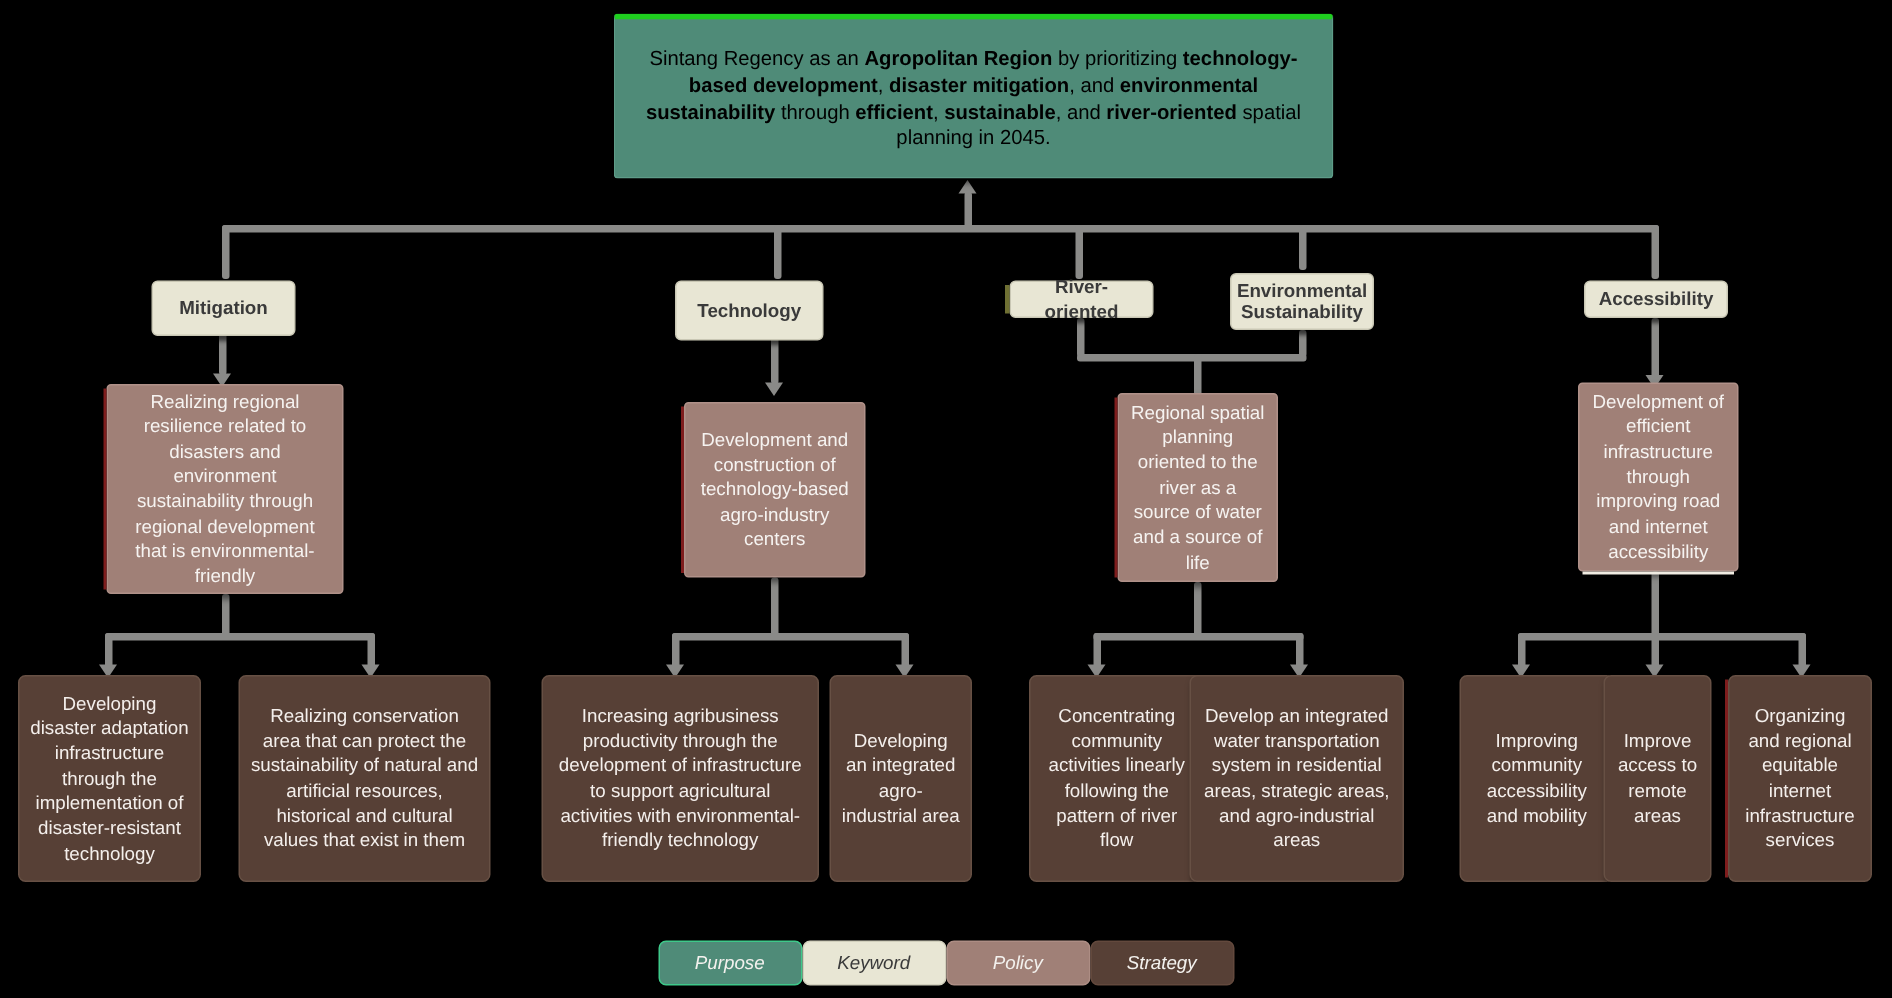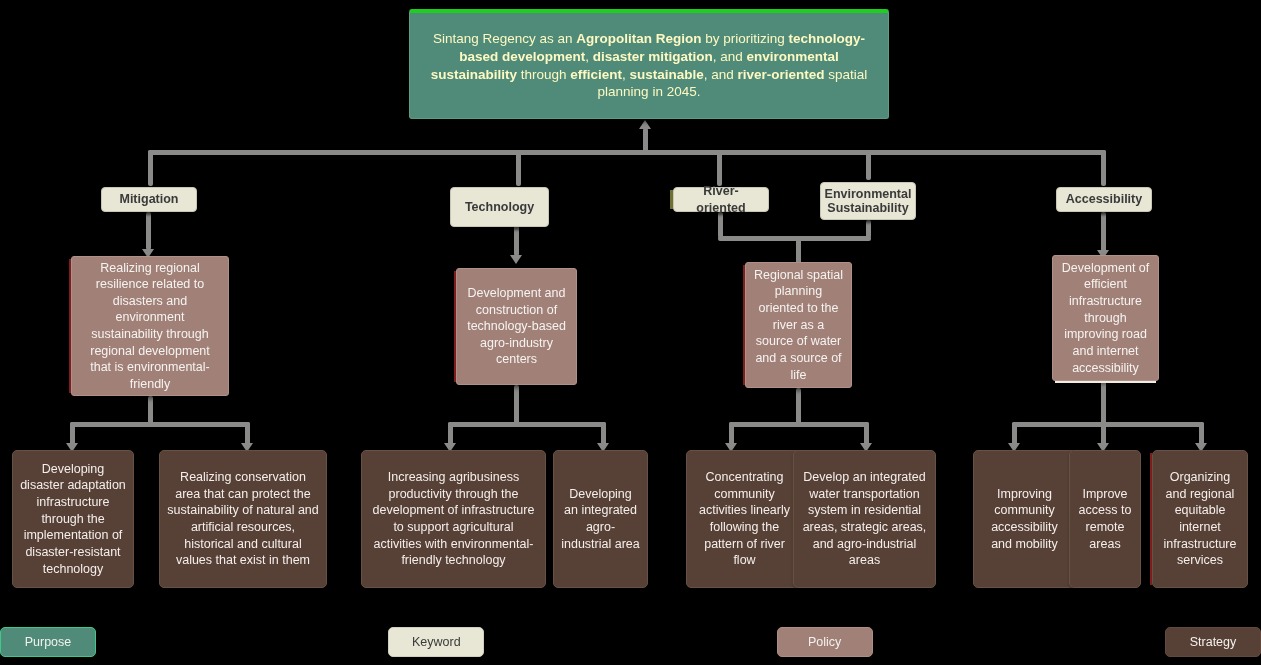--- a/index.html
+++ b/index.html
@@ -50,21 +50,21 @@
     text-align: center;
     z-index: 3;
     line-height: 1.33;
   }
 
   .node-purpose {
     background: #4f8b78;
     border: 1px solid #5e9c88;
     border-top: 4px solid #1fcf1f;
     border-radius: 3px;
-    color: #fef9c3;
+    color: #000000;
     font-size: 13.5px;
     padding: 16px 14px;
     box-shadow: 2px 3px 4px rgba(0,0,0,0.55);
   }
   .node-purpose p { margin: 0; }
   .node-purpose b { font-weight: bold; }
 
   .node-keyword {
     background: #e8e6d4;
     border: 1px solid #c9c7b4;
@@ -118,22 +118,23 @@
     height: 2px;
     background: #f0ece2;
   }
 
   
   #legend {
     position: absolute;
     left: 0; right: 0;
     bottom: 8px;
     display: flex;
-    justify-content: space-between;
+    justify-content: center;
     z-index: 4;
+    font-style: italic;
   }
   .legend-item {
     width: 96px;
     height: 30px;
     display: flex;
     align-items: center;
     justify-content: center;
     border-radius: 5px;
     font-size: 12.5px;
     color: #f3f1ee;
@@ -155,21 +156,21 @@
   <div class="arrow-up" style="left:639px; top:120px;"></div>
   <div class="conn v" style="left:643px; top:128px; height:24px;"></div>
   <div class="conn h" style="left:148px; top:150px; width:958px;"></div>
 
   <div class="conn v" style="left:148px; top:150px; height:36px;"></div>
   <div class="conn v" style="left:516px; top:150px; height:36px;"></div>
   <div class="conn v" style="left:717px; top:150px; height:36px;"></div>
   <div class="conn v" style="left:866px; top:150px; height:30px;"></div>
   <div class="conn v" style="left:1101px; top:150px; height:36px;"></div>
 
-  <div class="node node-keyword" style="left:101px; top:187px; width:96px; height:25px;">
+  <div class="node node-keyword" style="left:101px; top:187px; width:96px; height:37px;">
     <span>Mitigation</span>
   </div>
 
   <div class="node node-keyword" style="left:450px; top:187px; width:99px; height:40px;">
     <span>Technology</span>
   </div>
 
   <div class="node node-keyword edge-olive" style="left:673px; top:187px; width:96px; height:25px;">
     <span>River-oriented</span>
   </div>

